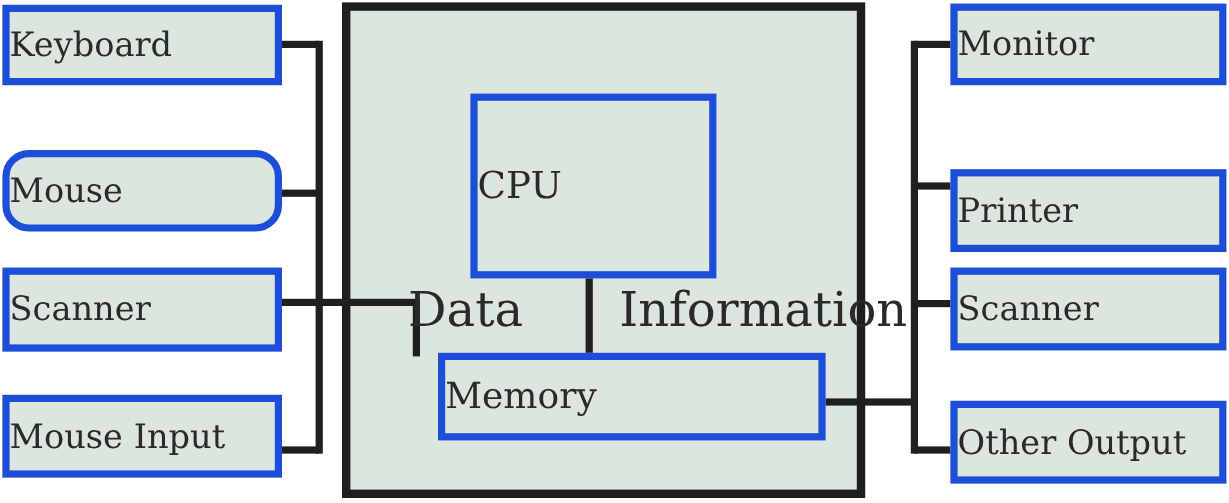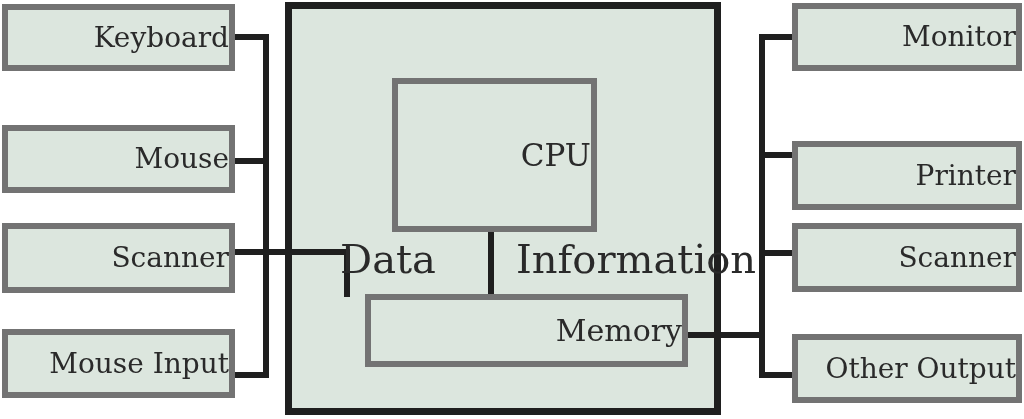--- a/index.html
+++ b/index.html
@@ -14,24 +14,24 @@
     background: #ffffff;
     overflow: hidden;
     font-family: "DejaVu Serif", "Liberation Serif", serif;
     color: #2a2a2a;
   }
   
   .node {
     position: absolute;
     box-sizing: border-box;
     background: #dce6de;
-    border: 6px solid #737373;
+    border: 6px solid #1d4ed8;
     display: flex;
     align-items: center;
-    justify-content: flex-end;
+    justify-content: flex-start;
     font-size: 28px;
     line-height: 1;
     z-index: 3;
     white-space: nowrap;
   }
   
   .system-box {
     position: absolute;
     box-sizing: border-box;
     background: #dce6de;
@@ -49,21 +49,21 @@
     position: absolute;
     font-size: 40px;
     line-height: 1;
     text-align: center;
     z-index: 4;
     white-space: nowrap;
   }
 
   
   #box-keyboard     { left: 2px;   top: 4px;   width: 233px; height: 67px; }
-  #box-mouse        { left: 2px;   top: 125px; width: 233px; height: 68px; }
+  #box-mouse        { left: 2px;   top: 125px; width: 233px; height: 68px; border-radius: 22px; }
   #box-scanner      { left: 2px;   top: 223px; width: 233px; height: 70px; }
   #box-other-input  { left: 2px;   top: 329px; width: 233px; height: 69px; }
 
   
   #box-monitor      { left: 792px; top: 3px;   width: 230px; height: 68px; }
   #box-printer      { left: 792px; top: 113px; width: 230px; height: 69px; margin-top: 28px; }
   #box-speaker      { left: 792px; top: 223px; width: 230px; height: 69px; }
   #box-other-output { left: 792px; top: 323px; width: 230px; height: 69px; margin-top: 11px; }
 
   

